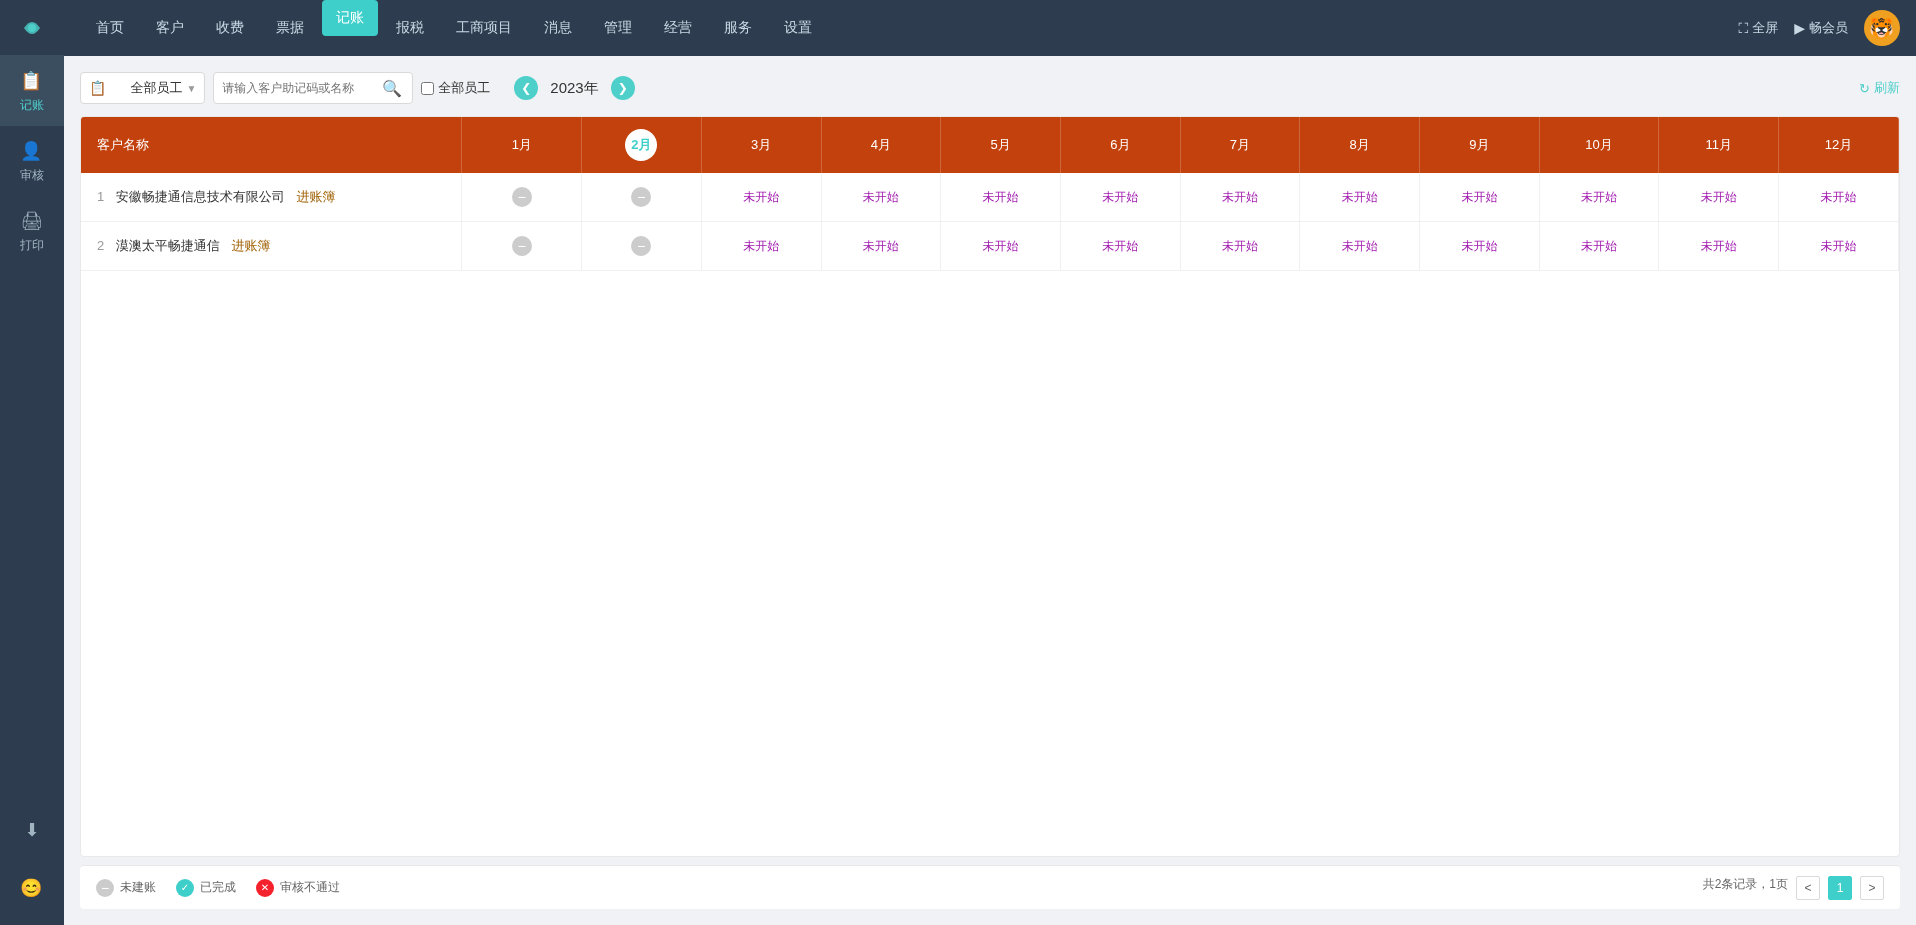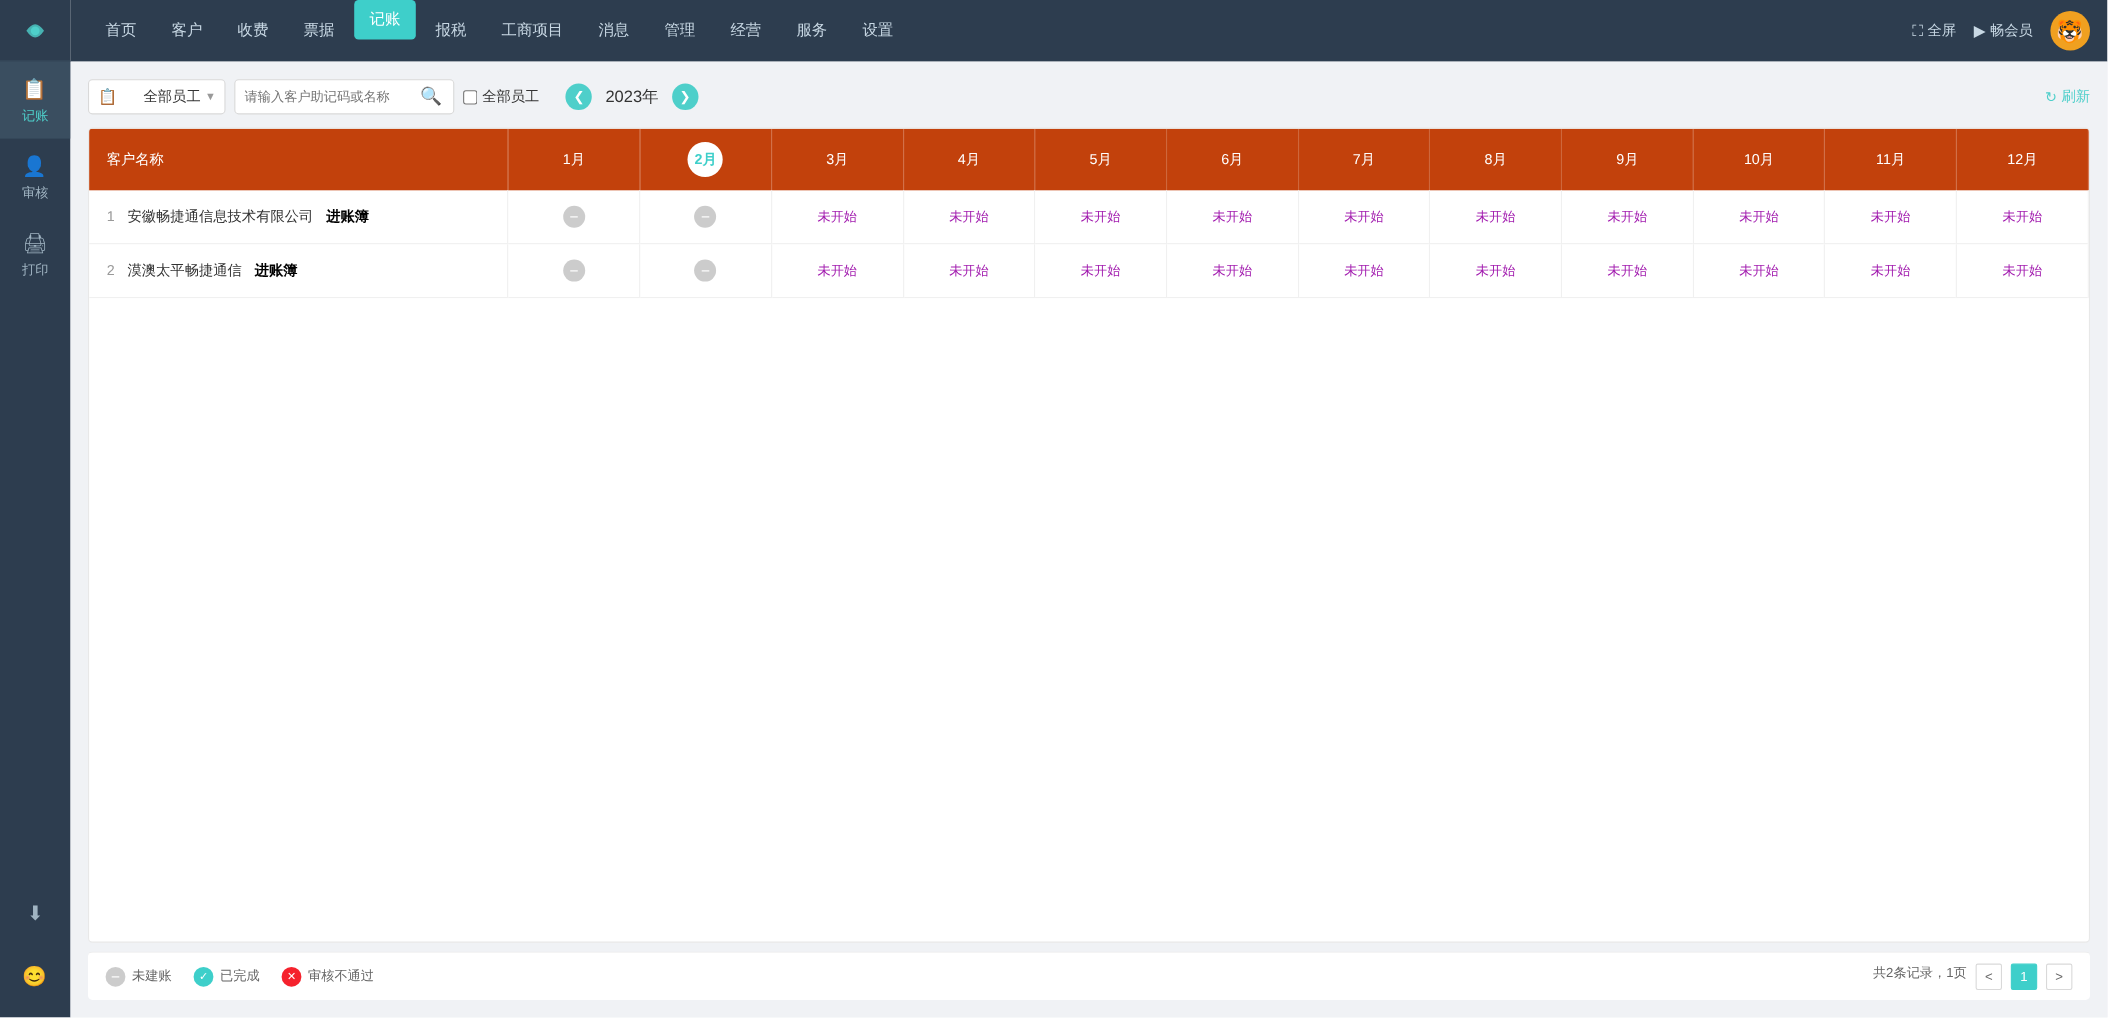--- a/index.html
+++ b/index.html
@@ -274,21 +274,21 @@
       font-size: 13px;
       color: #666;
       border-right: 1px solid #f0f0f0;
     }
     tbody td:first-child {
       text-align: left;
       padding-left: 16px;
       color: #333;
     }
     .row-number { color: #999; margin-right: 8px; }
-    .enter-link { color: #000000; cursor: pointer; text-decoration: none; font-weight: bold; }
+    .enter-link { color: #a16207; cursor: pointer; text-decoration: none; }
     .status-not-started { color: #a21caf; font-size: 12px; }
     .status-dash {
       display: inline-block;
       width: 20px;
       height: 20px;
       border-radius: 50%;
       background: #ccc;
       color: #fff;
       text-align: center;
       line-height: 20px;

